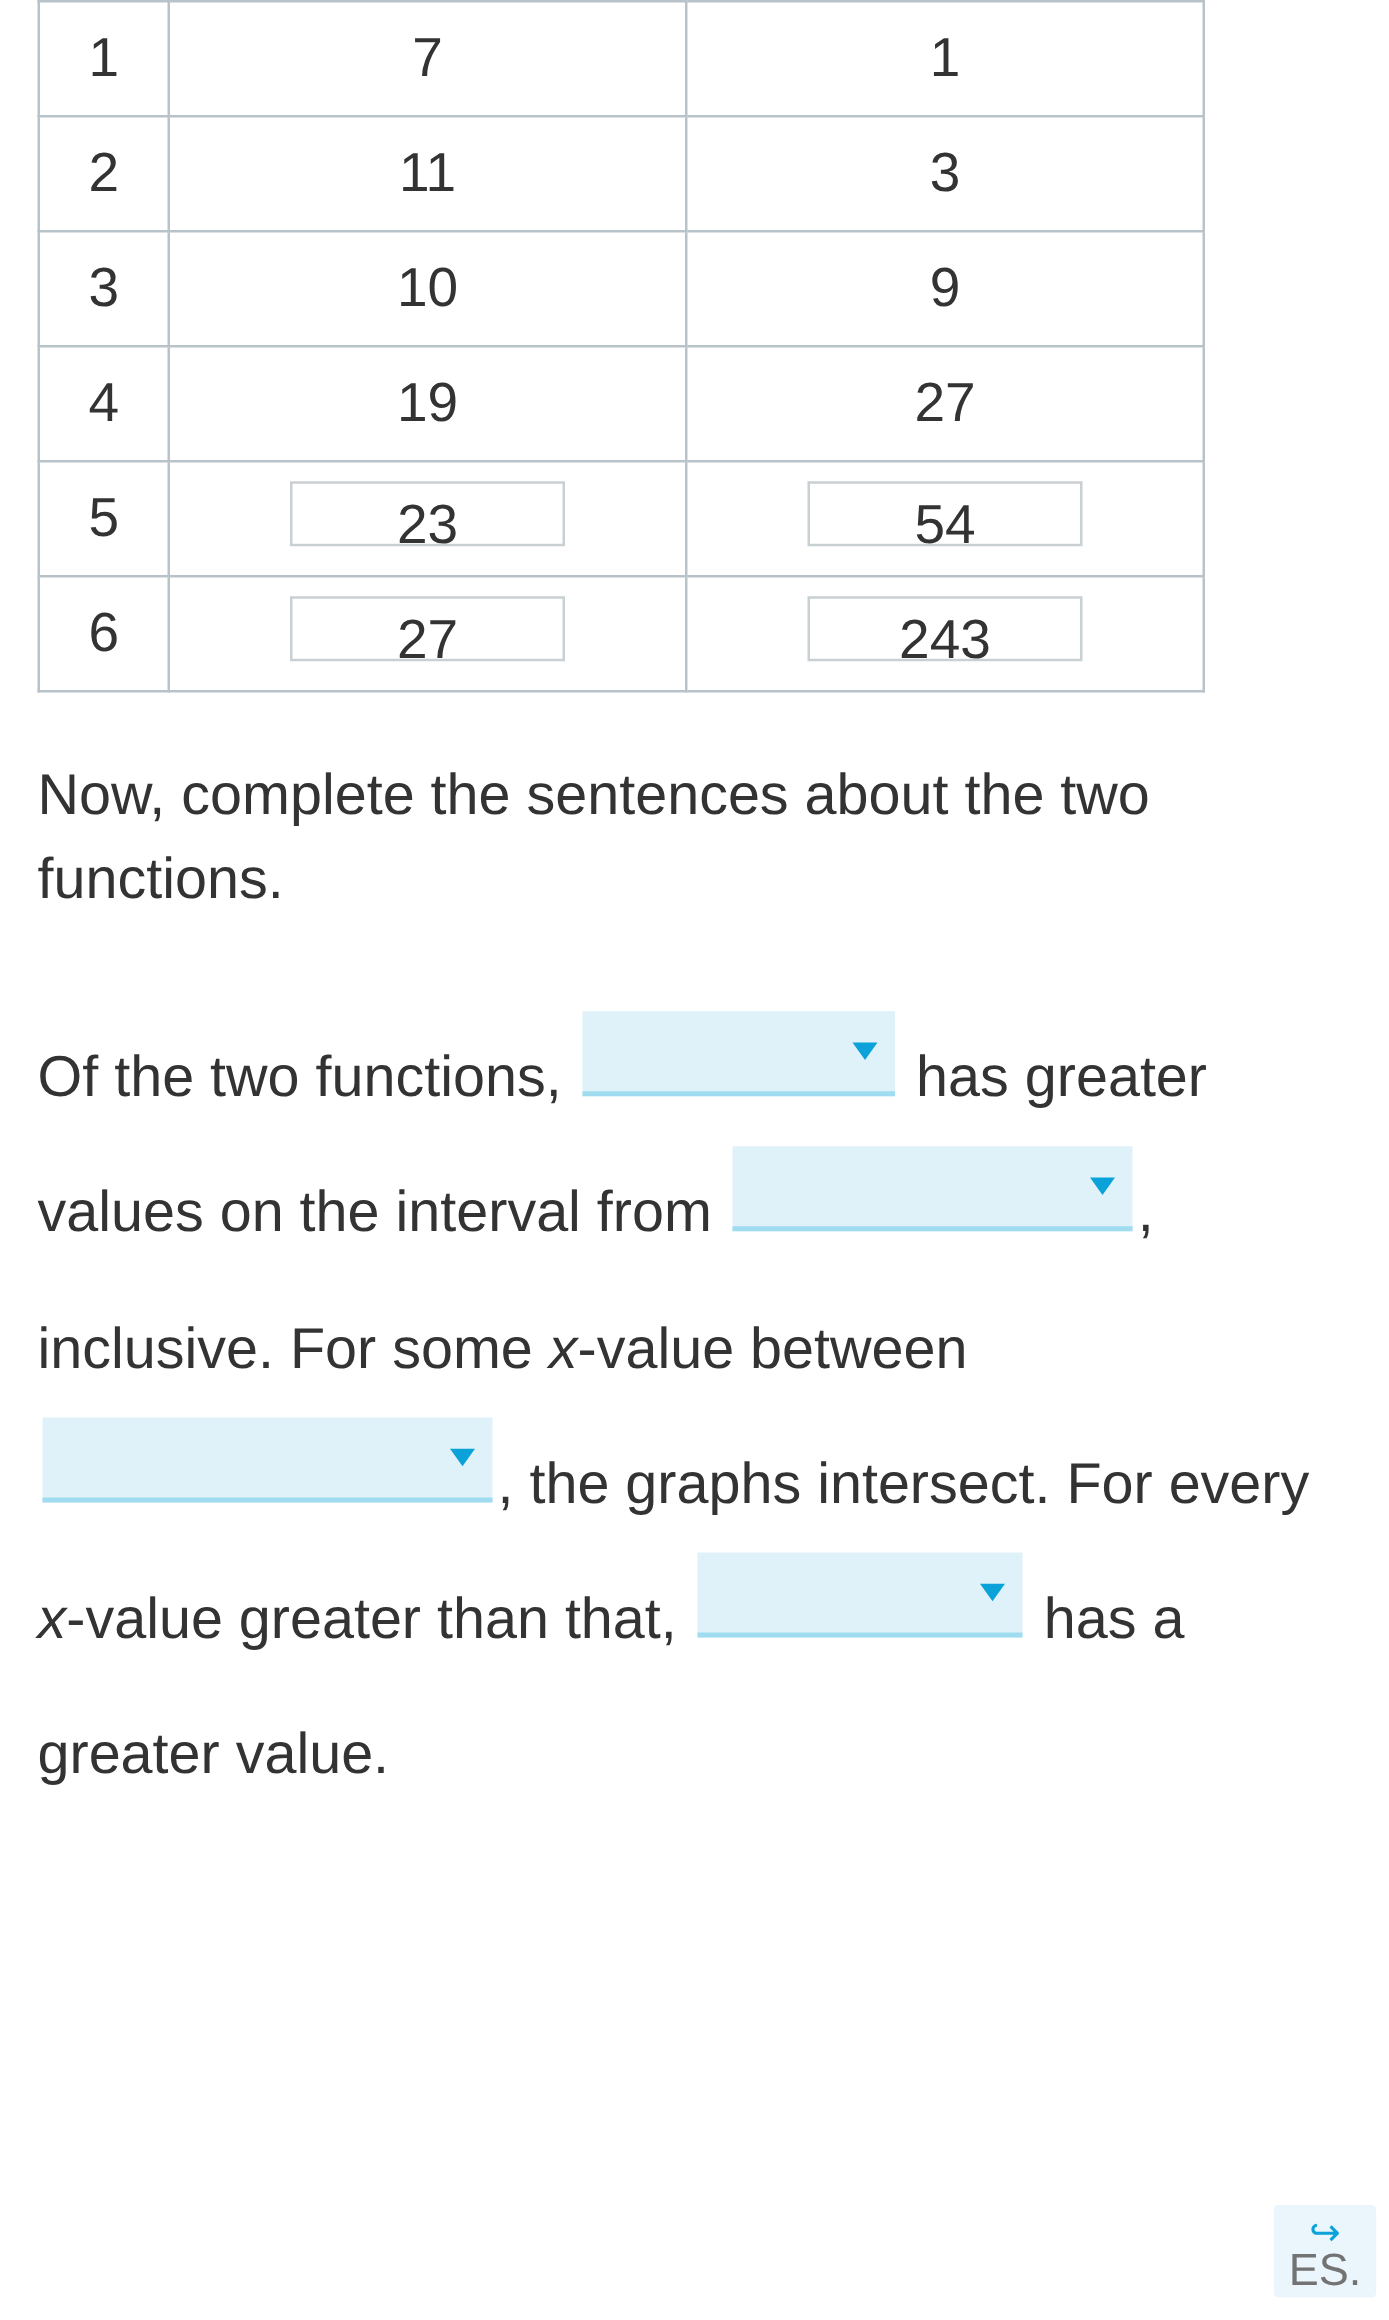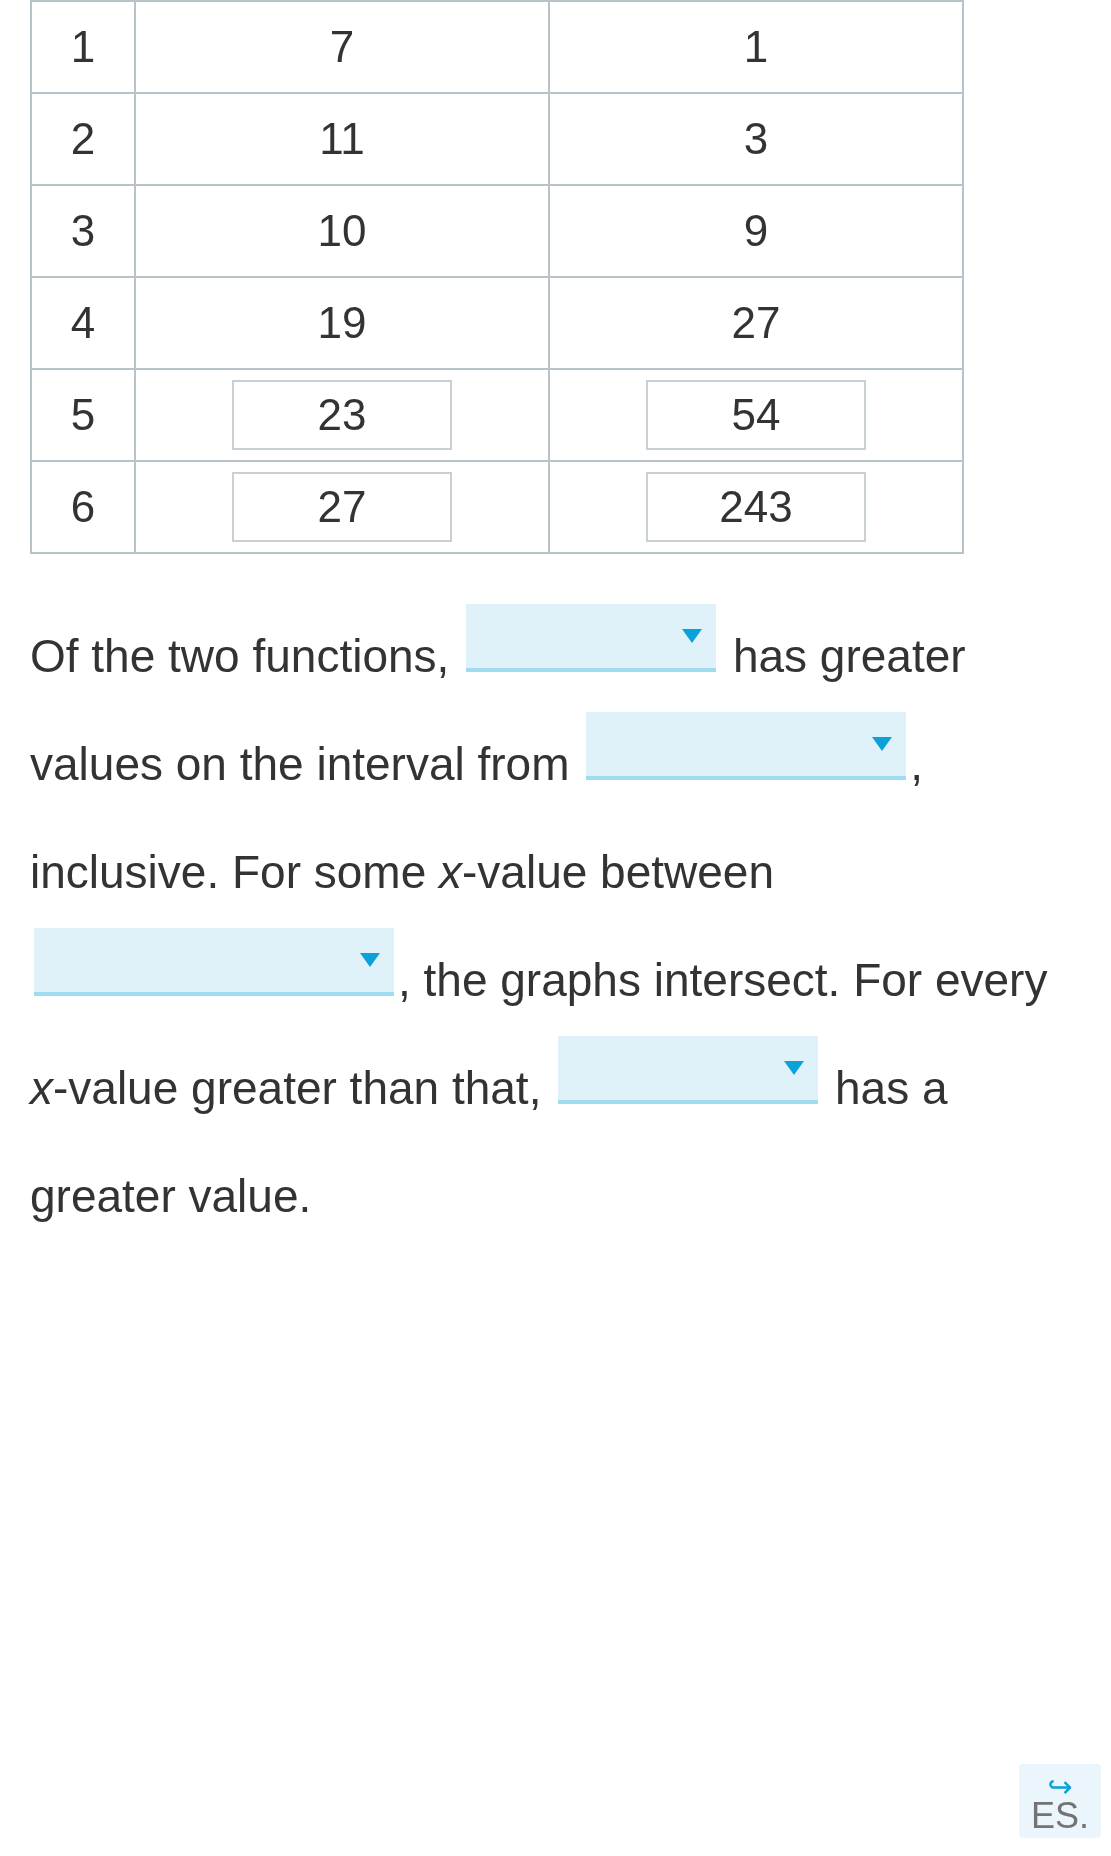--- a/index.html
+++ b/index.html
@@ -26,21 +26,21 @@
     color: #333333;
     height: 92px;
   }
   table.data-table td.col-x { width: 104px; }
   table.data-table td.col-a { width: 414px; }
   table.data-table td.col-b { width: 414px; }
   .cell-input {
     display: inline-block;
     border: 2px solid #c9d0d4;
     width: 220px;
-    height: 70px;
+    height: 52px;
     line-height: 66px;
     text-align: center;
     font-size: 44px;
     color: #333333;
     background: #ffffff;
   }
   .prompt {
     font-size: 46px;
     color: #333333;
     line-height: 1.45;
@@ -138,20 +138,21 @@
         <td class="col-a">
           <span class="cell-input">27</span>
         </td>
         <td class="col-b">
           <span class="cell-input">243</span>
         </td>
       </tr>
     </tbody>
   </table>
 
+  <p class="prompt">Now, complete the sentences about the two functions.</p>
 
   <div class="sentence-block">
     <span>Of the two functions, </span>
     <span class="dropdown dd-1"><span class="arrow"></span></span>
     <span> has greater values on the interval from </span>
     <span class="dropdown dd-2"><span class="arrow"></span></span><span>, inclusive. For some </span><span class="italic">x</span><span>-value between </span>
     <span class="dropdown dd-3"><span class="arrow"></span></span><span>, the graphs intersect. For every </span><span class="italic">x</span><span>-value greater than that, </span>
     <span class="dropdown dd-4"><span class="arrow"></span></span>
     <span> has a greater value.</span>
   </div>

